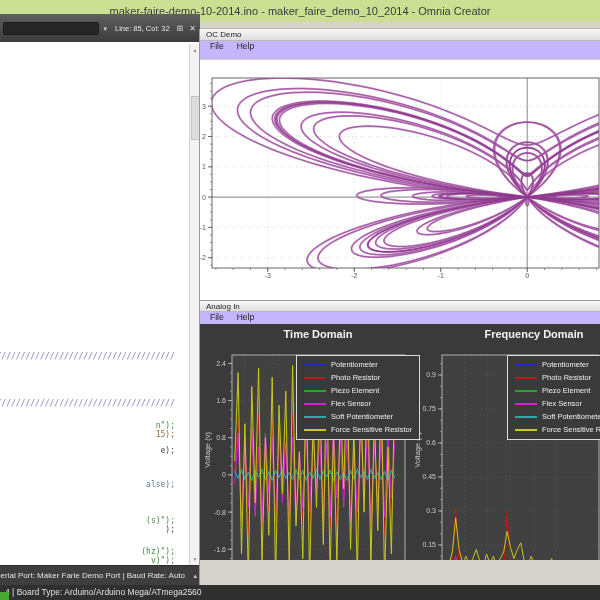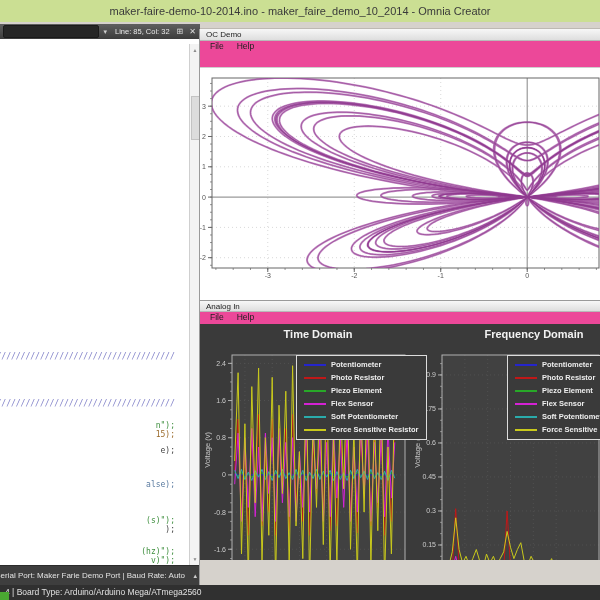--- a/index.html
+++ b/index.html
@@ -3,51 +3,51 @@
 <meta charset="utf-8">
 <style>
   html,body{margin:0;padding:0;background:#888;}
   #screen{position:relative;width:600px;height:600px;overflow:hidden;background:#fff;
           font-family:"Liberation Sans",sans-serif;-webkit-font-smoothing:antialiased;}
   
   #titlebar{position:absolute;left:0;top:0;width:600px;height:38px;background:#cbdf93;
             color:#3a3a3a;font-size:11px;line-height:22px;text-align:center;}
   #topstrip{position:absolute;left:0;top:22px;width:600px;height:7px;background:#d6d2cc;border-bottom:1px solid #bdb9b3;box-sizing:border-box;}
   
-  #editor-topbar{position:absolute;left:0;top:24px;width:200px;height:15px;
+  #editor-topbar{position:absolute;left:0;top:14px;width:200px;height:28px;
                  background:linear-gradient(#5f5f5f,#3c3c3c);display:flex;align-items:center;}
   #file-combo{position:relative;margin-left:3px;width:94px;height:11px;background:#262626;border-radius:2px;border:1px solid #1a1a1a;}
   #file-combo .caret{position:absolute;right:-9px;top:1px;color:#cfcfcf;font-size:7px;line-height:9px;}
   #pos-indicator{margin-left:16px;color:#e6e6e6;font-size:7.5px;white-space:nowrap;}
   #editor-topbar .tb-icons{margin-left:auto;margin-right:4px;display:flex;gap:6px;color:#dcdcdc;font-size:8px;}
   #code-area{position:absolute;left:0;top:44px;width:190px;height:521px;background:#ffffff;overflow:hidden;border-right:1px solid #cfcfcf;box-sizing:border-box;}
   .code-line{position:absolute;right:14px;height:9px;line-height:9px;font-family:"DejaVu Sans Mono",monospace;font-size:8px;white-space:pre;}
   #editor-scrollbar{position:absolute;left:190px;top:44px;width:10px;height:521px;background:#f3f3f3;border-right:1px solid #b5b5b5;box-sizing:border-box;}
   #editor-scrollbar .arr{position:absolute;left:0;width:10px;text-align:center;color:#8a8a8a;font-size:5px;line-height:8px;}
   #sb-thumb{position:absolute;left:1px;top:52px;width:7px;height:42px;background:#dcdcdc;border:1px solid #c3c3c3;}
   #serial-bar{position:absolute;left:0;top:565px;width:200px;height:20px;background:#3e3e3e;border-top:1px solid #2c2c2c;box-sizing:border-box;}
   #serial-bar .txt{position:absolute;right:15px;top:0;color:#e2e2e2;font-size:8px;line-height:19px;white-space:nowrap;}
   #serial-collapse{position:absolute;right:3px;top:0;color:#cccccc;font-size:7px;line-height:19px;}
   #v-divider{position:absolute;left:199px;top:29px;width:1px;height:556px;background:#9a9a9a;}
   
   .win-titlebar{position:absolute;left:0;width:400px;height:12px;background:linear-gradient(#f7f7f7,#dedede);
                 border-bottom:1px solid #b9b9b9;box-sizing:border-box;color:#222;font-size:8px;line-height:11px;padding-left:6px;}
-  .win-menubar{position:absolute;left:0;width:400px;height:27px;background:#ec4899;border-bottom:1px solid #cfcfcf;
+  .win-menubar{position:absolute;left:0;width:400px;height:19px;background:#c4b5fd;border-bottom:1px solid #cfcfcf;
                box-sizing:border-box;display:flex;gap:13px;padding-left:10px;color:#222;font-size:8.5px;line-height:11px;}
   .menu-item{cursor:default;}
   
   #oc-window{position:absolute;left:200px;top:29px;width:400px;height:254px;background:#ffffff;}
   #oc-plot-svg{position:absolute;left:0;top:24px;width:400px;height:230px;}
   
   #analog-window{position:absolute;left:200px;top:283px;width:400px;height:302px;background:#d6d2cc;margin-top:17px;}
   #analog-panel{position:absolute;left:0;top:24px;width:400px;height:236px;background:#3a3a3a;overflow:hidden;}
   #analog-svg{position:absolute;left:0;top:0;width:400px;height:271px;}
   .chart-title{position:absolute;top:4px;transform:translateX(-50%);color:#f2f2f2;font-size:11px;font-weight:bold;white-space:nowrap;}
   .legend{position:absolute;top:31px;background:#3a3a3a;border:1px solid #dcdcdc;padding:5px 7px;display:flex;flex-direction:column;gap:5px;}
-  .legend-row{display:flex;align-items:center;gap:5px;font-weight:bold;}
+  .legend-row{display:flex;align-items:center;gap:5px;}
   .legend-swatch{width:22px;height:2px;flex:0 0 22px;}
   .legend-label{color:#eeeeee;font-size:7.5px;line-height:8px;white-space:nowrap;}
   .axis-x-label{position:absolute;top:262px;transform:translateX(-50%);color:#c8c8c8;font-size:8px;white-space:nowrap;}
   .axis-y-label{position:absolute;color:#c8c8c8;font-size:7.5px;writing-mode:vertical-rl;transform:rotate(180deg);white-space:nowrap;}
   
   #bottom-bar{position:absolute;left:0;top:585px;width:600px;height:15px;background:#303030;color:#e0e0e0;font-size:8.5px;line-height:15px;}
   #bottom-bar .txt{margin-left:5px;white-space:nowrap;}
   #status-led{position:absolute;left:0;top:7px;width:9px;height:8px;background:#4aa832;}
   svg text{font-family:"Liberation Sans",sans-serif;}
 </style>

